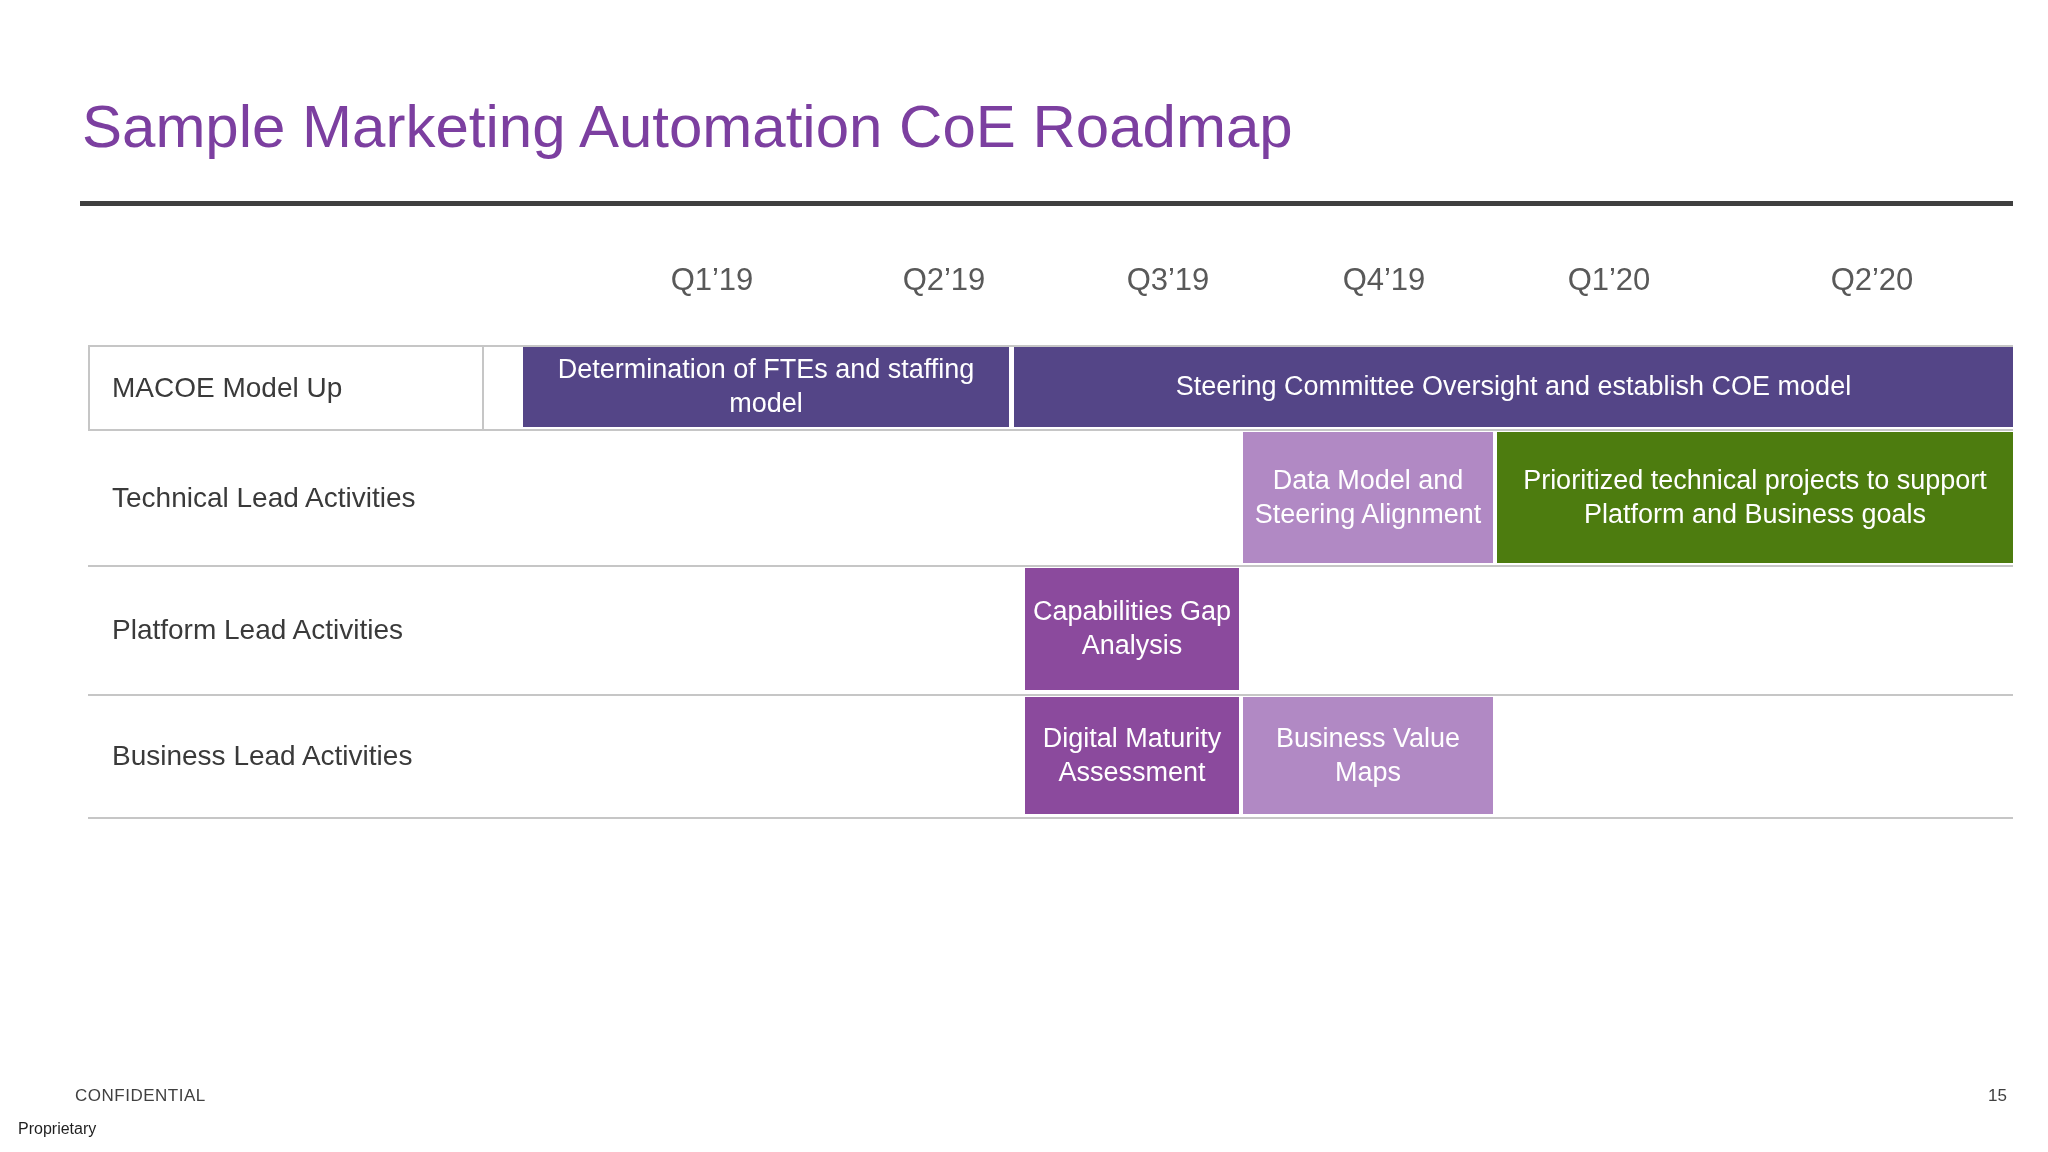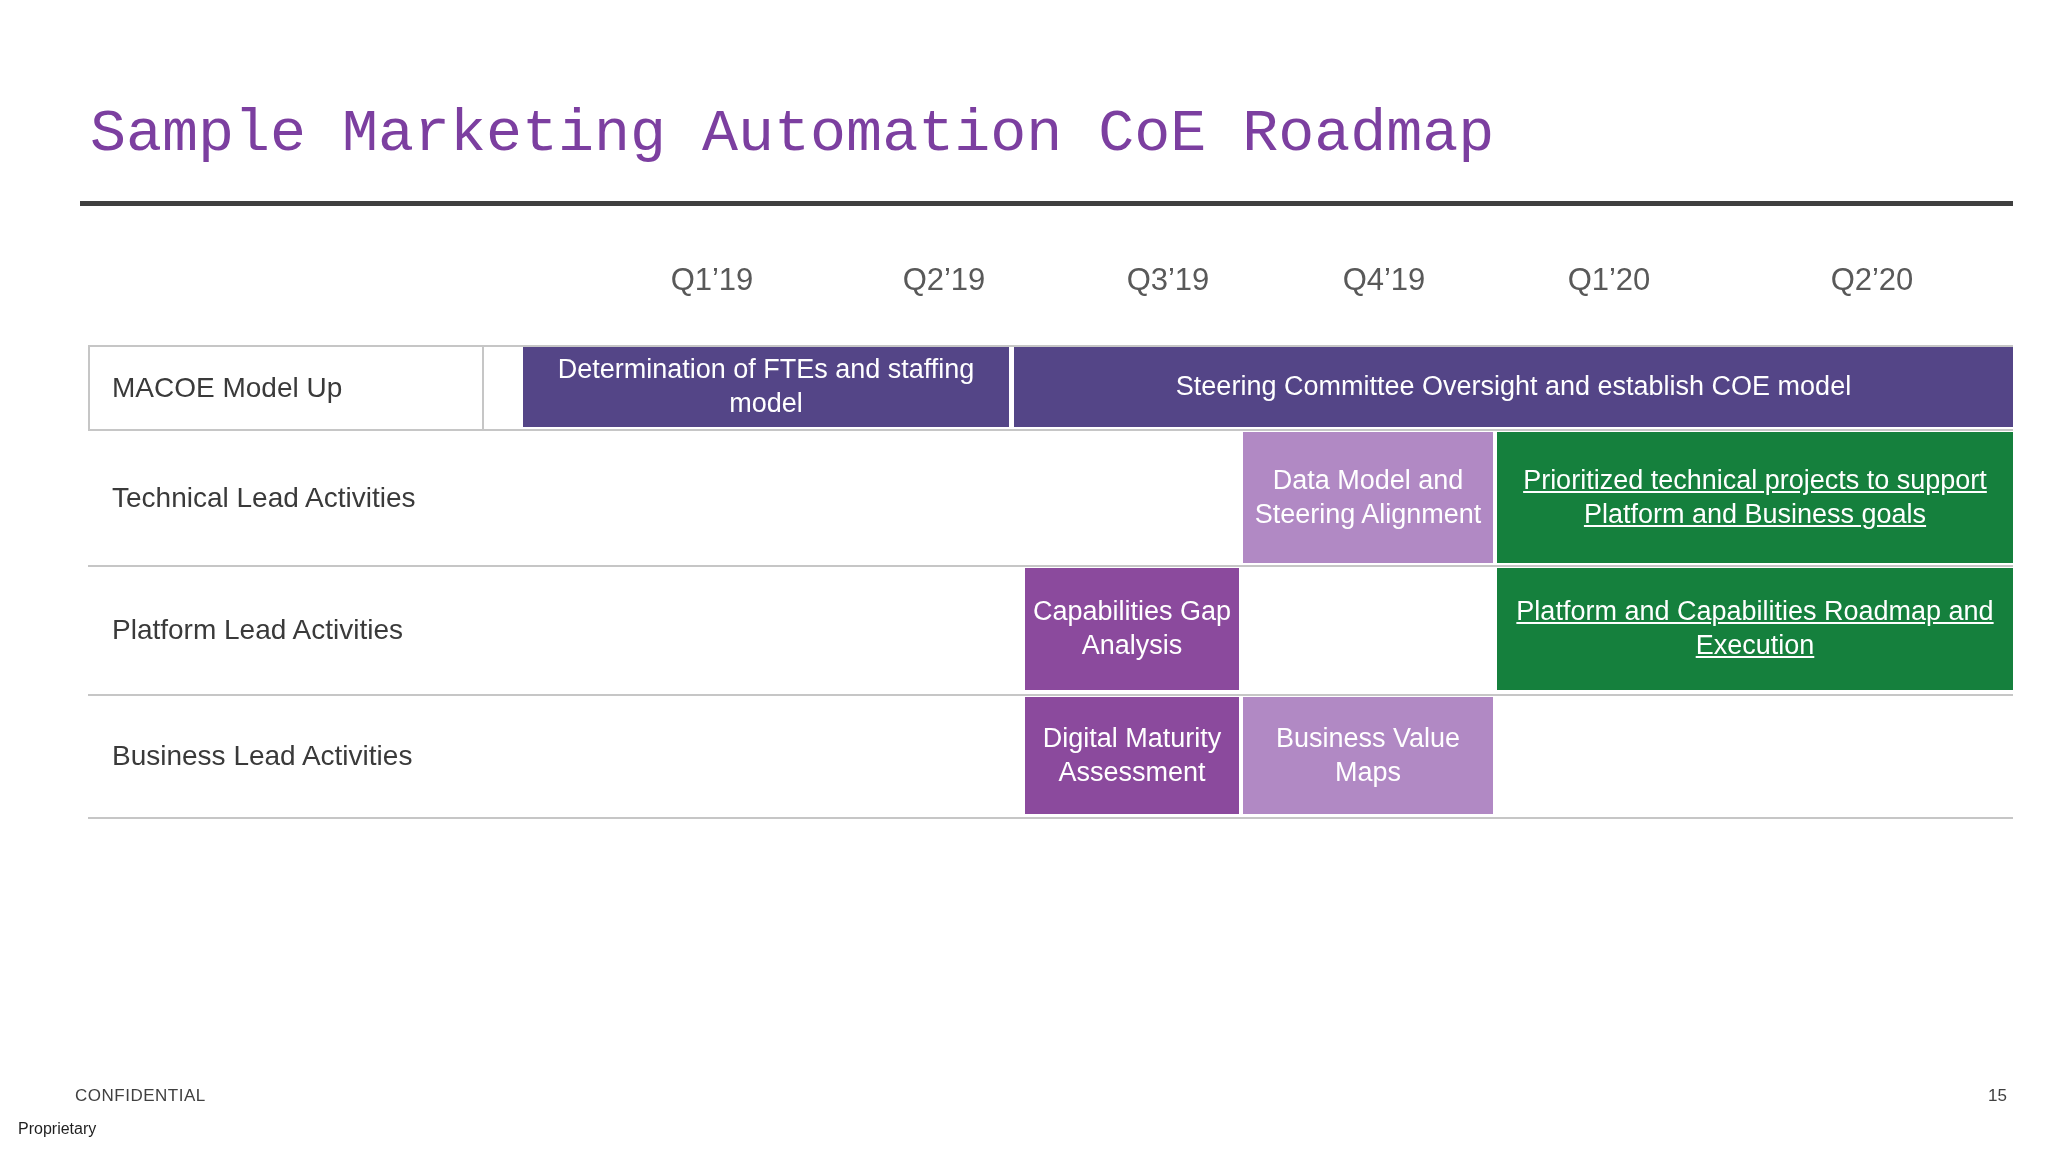--- a/index.html
+++ b/index.html
@@ -7,22 +7,22 @@
     width:2048px;height:1152px;
     background:#ffffff;
     font-family:"Liberation Sans","DejaVu Sans",sans-serif;
     position:relative;overflow:hidden;
     -webkit-font-smoothing:antialiased;
   }
   .slide{position:absolute;inset:0;}
 
   .title{
     position:absolute;left:78px;top:88px;
-    margin:12px;font-size:60px;font-weight:400;
-    color:#7c3fa0;letter-spacing:0px;white-space:nowrap;font-family:Liberation Mono, monospace;
+    margin:4px;font-size:60px;font-weight:400;
+    color:#7c3fa0;letter-spacing:0px;white-space:nowrap;
   }
   .title-rule{
     position:absolute;left:80px;top:201px;width:1933px;height:5px;
     background:#3f3f3f;
   }
 
   .quarter{
     position:absolute;top:262px;transform:translateX(-50%);
     font-size:31px;color:#595959;white-space:nowrap;margin-left:24px;
   }
@@ -42,21 +42,21 @@
   .bar{
     position:absolute;
     display:flex;align-items:center;justify-content:center;
     text-align:center;color:#ffffff;
     font-size:27px;line-height:1.25;
     padding:0 6px;box-sizing:border-box;
   }
   .bar-dark {background:#544587;}
   .bar-med  {background:#8b4a9d;}
   .bar-light{background:#b189c4;}
-  .bar-pale {background:#15803d;text-decoration:underline;}
+  .bar-pale {background:#4d7c0f;}
 
   .footer-confidential{
     position:absolute;left:75px;top:1086px;
     font-size:17px;color:#404040;letter-spacing:0.5px;
   }
   .footer-page{
     position:absolute;left:1988px;top:1086px;
     font-size:17px;color:#404040;
   }
   .footer-proprietary{
@@ -93,21 +93,20 @@
   <div class="row-label" style="top:630px">Platform Lead Activities</div>
   <div class="row-label" style="top:756px">Business Lead Activities</div>
 
   <div class="bar bar-dark" style="left:523px;top:347px;width:486px;height:80px">Determination of FTEs and staffing model</div>
   <div class="bar bar-dark" style="left:1014px;top:347px;width:999px;height:80px">Steering Committee Oversight and establish COE model</div>
 
   <div class="bar bar-light" style="left:1243px;top:432px;width:250px;height:131px">Data Model and Steering Alignment</div>
   <div class="bar bar-pale" style="left:1497px;top:432px;width:516px;height:131px">Prioritized technical projects to support Platform and Business goals</div>
 
   <div class="bar bar-med" style="left:1025px;top:568px;width:214px;height:122px">Capabilities Gap Analysis</div>
-  <div class="bar bar-pale" style="left:1497px;top:568px;width:516px;height:122px">Platform and Capabilities Roadmap and Execution</div>
 
   <div class="bar bar-med" style="left:1025px;top:697px;width:214px;height:117px">Digital Maturity Assessment</div>
   <div class="bar bar-light" style="left:1243px;top:697px;width:250px;height:117px">Business Value Maps</div>
 
   <div class="footer-confidential">CONFIDENTIAL</div>
   <div class="footer-page">15</div>
   <div class="footer-proprietary">Proprietary</div>
 
 </div>
 

